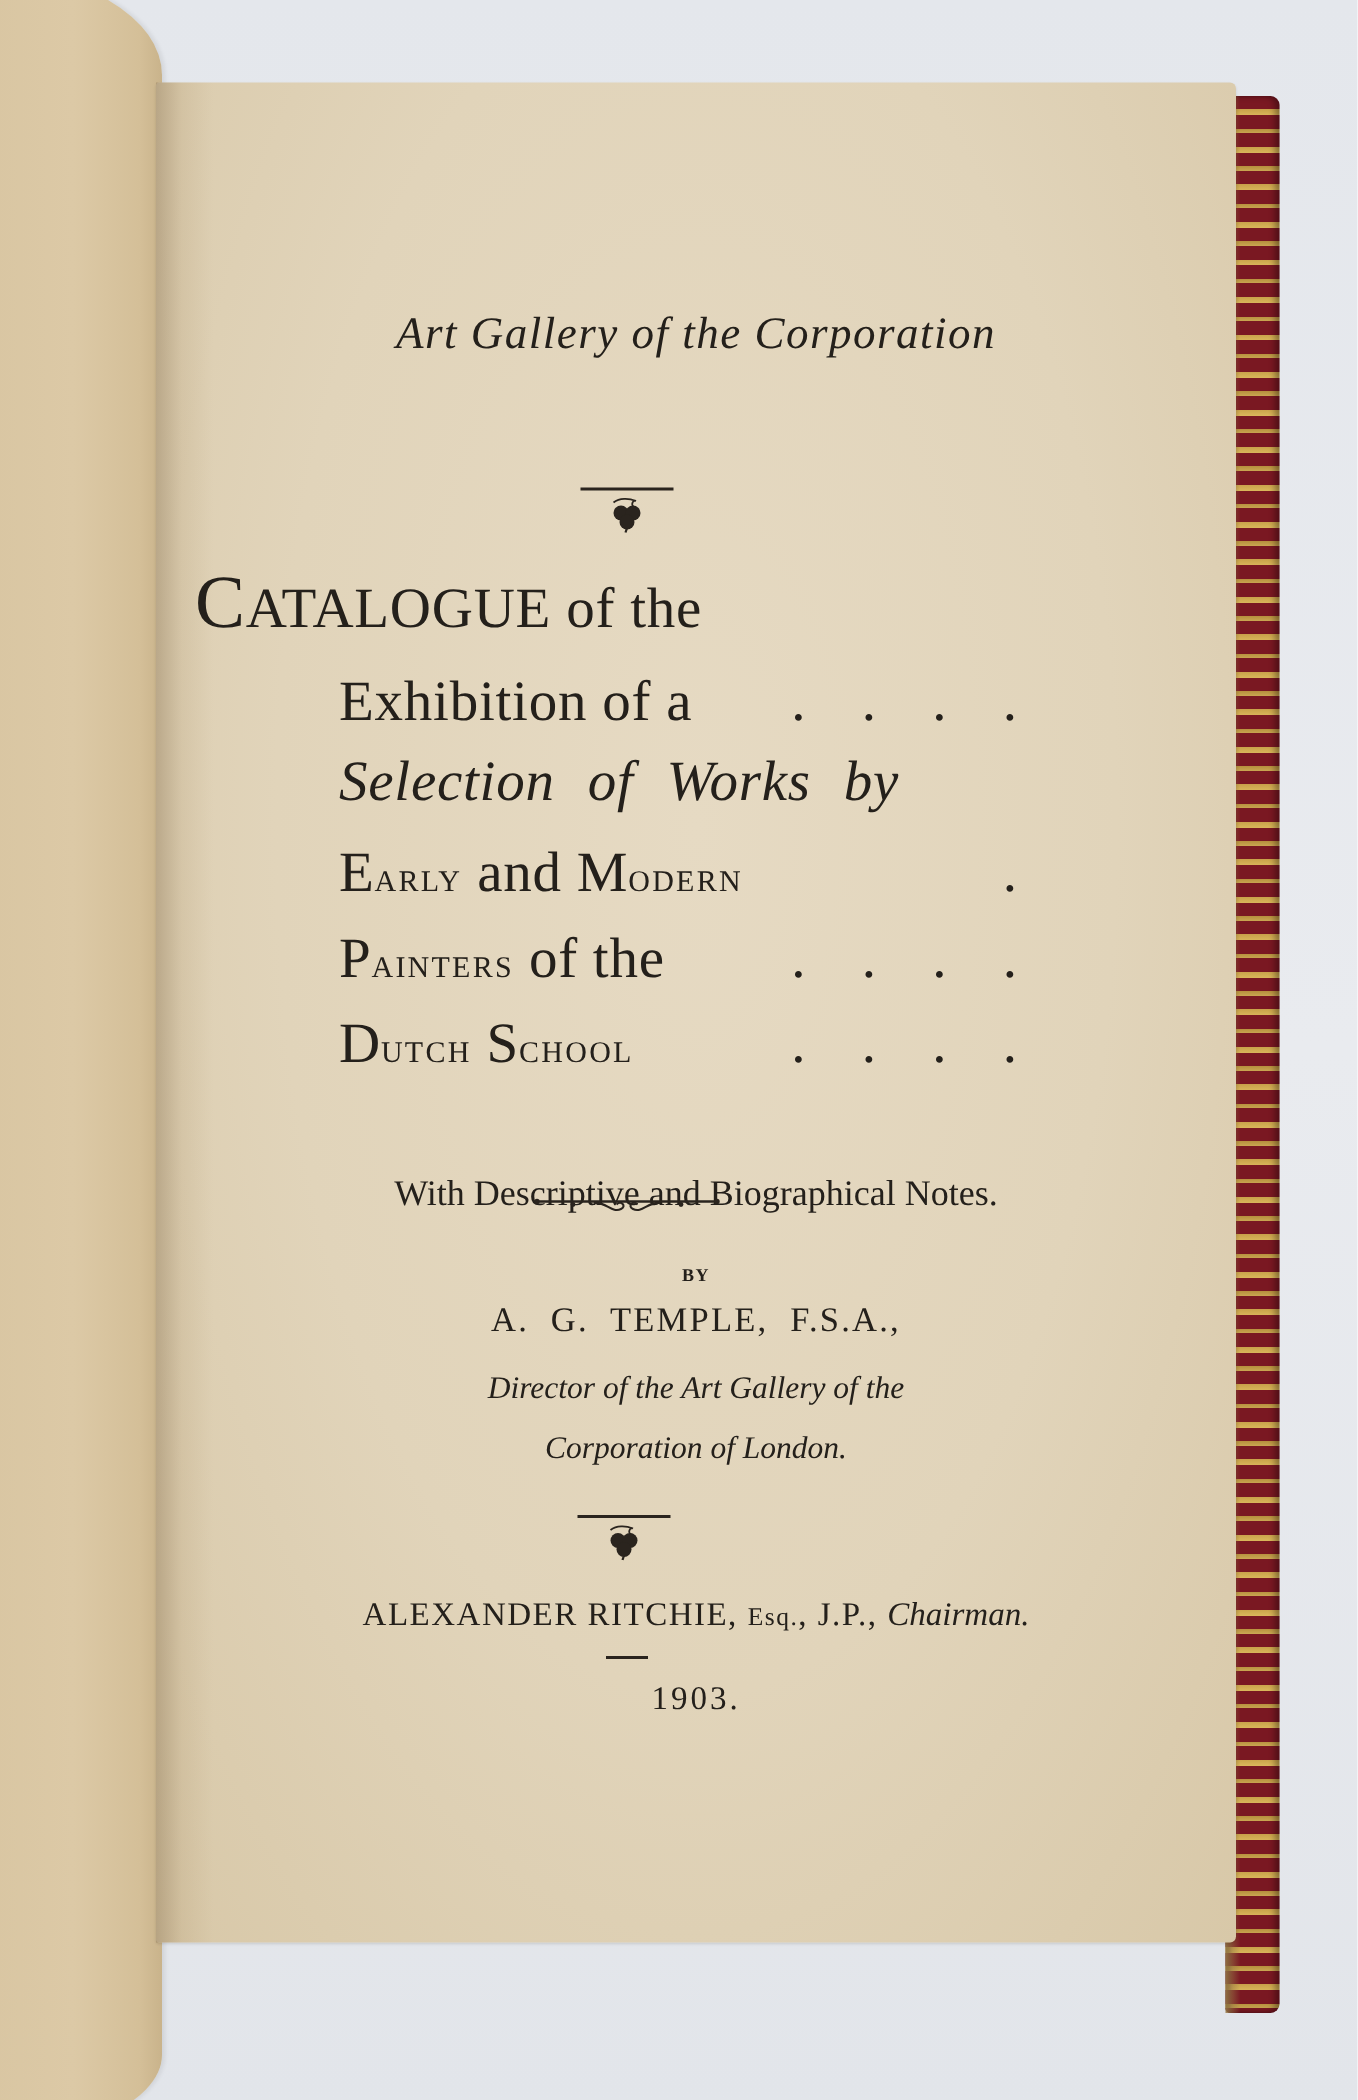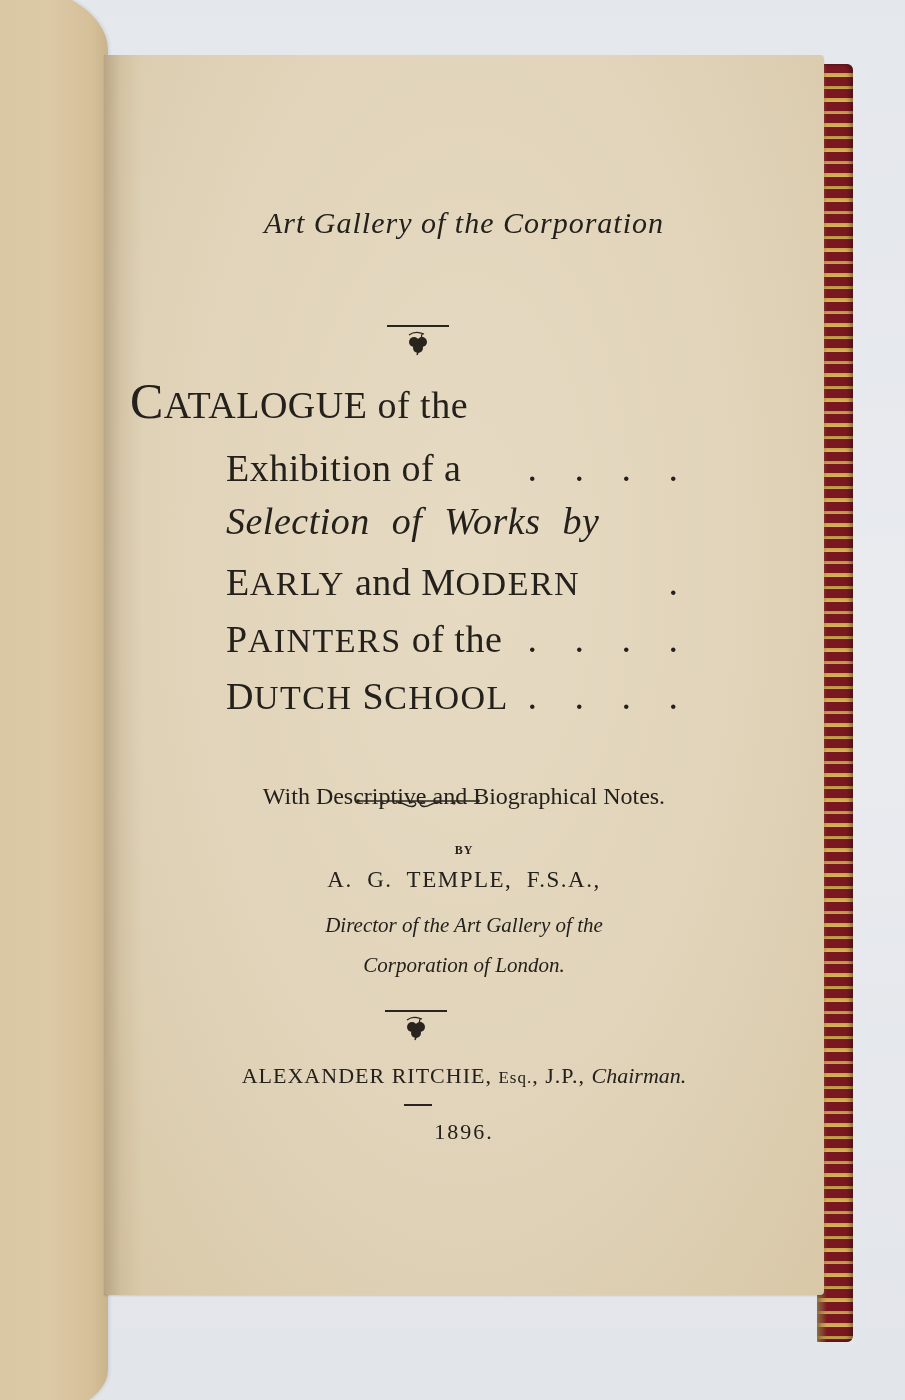--- a/index.html
+++ b/index.html
@@ -105,21 +105,21 @@
     }
 
     .title-line {
       position: absolute;
       font-size: 38px;
       line-height: 56px;
       white-space: nowrap;
       letter-spacing: 0.5px;
     }
     .title-line .big-cap { font-size: 50px; }
-    .title-line .sc { font-size: 34px; letter-spacing: 1.5px; }
+    .title-line .sc { font-size: 20px; letter-spacing: 1.5px; }
     .dots {
       position: absolute;
       right: 0;
       letter-spacing: 14px;
     }
 
     .subtitle {
       font-size: 24px;
       line-height: 34px;
     }
@@ -227,14 +227,14 @@
     <circle cx="13" cy="18" r="5" fill="#2a241e"></circle>
     <path d="M13 22 L12 25" stroke="#2a241e" stroke-width="1.5"></path>
   </svg>
 
   <div class="block chairman" style="top:1008px;">
     <span>ALEXANDER RITCHIE, </span><span class="sc-small">Esq.</span><span>, J.P., </span><em>Chairman.</em>
   </div>
 
   <div class="rule" style="left:300px; top:1049px; width:28px; height:1.5px;"></div>
 
-  <div class="block year" style="top:1064px;">1896.</div>
+  <div class="block year" style="top:1064px;">1903.</div>
 </div>
 
 </body></html>

